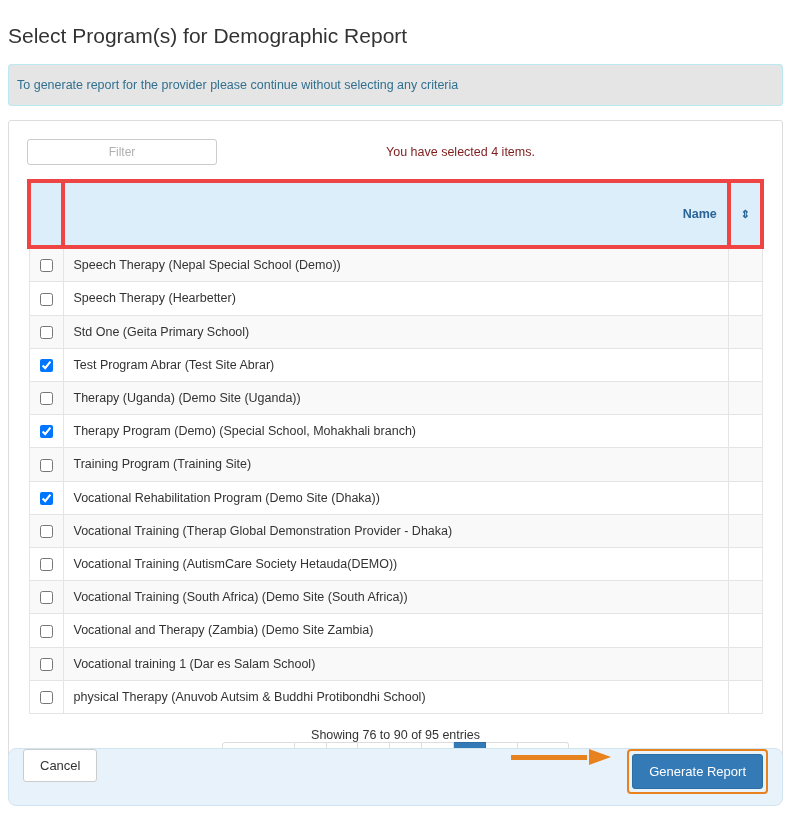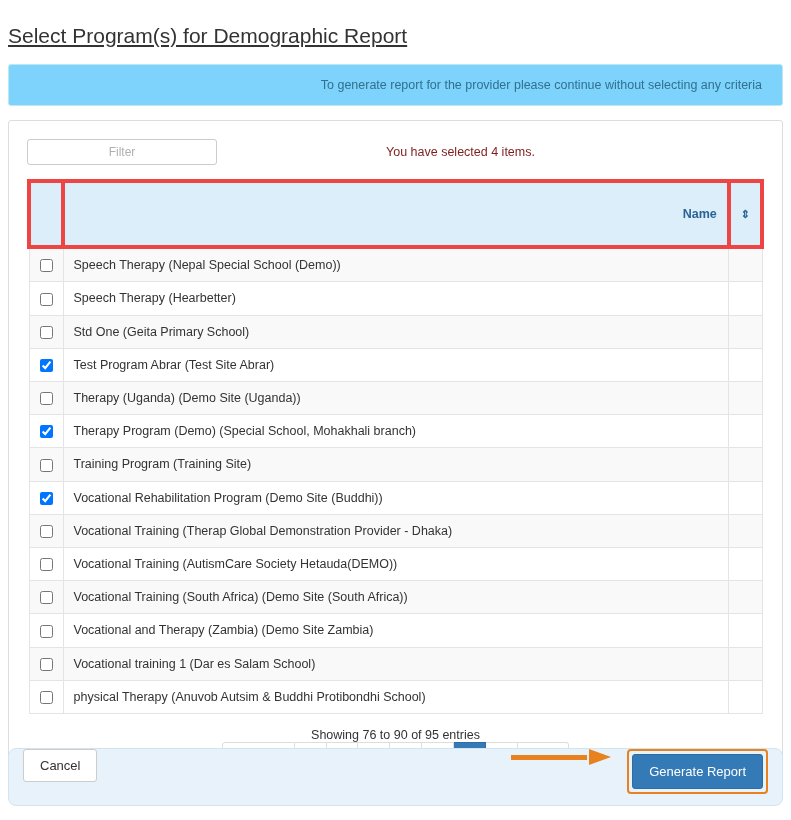--- a/index.html
+++ b/index.html
@@ -15,31 +15,30 @@
     width: 791px;
     height: 820px;
     overflow: hidden;
   }
   .page-title {
     font-size: 21px;
     color: #333333;
     padding: 8px 0 0 8px;
     font-weight: normal;
     line-height: 28px;
-    text-decoration: underline;
   }
   .info-banner {
     margin: 14px 8px 0 8px;
-    background: #7dd3fc;
+    background: #e5e5e5;
     border: 1px solid #bce8f1;
     border-radius: 3px;
     color: #31708f;
     font-size: 12.5px;
-    text-align: right;
-    padding: 13px 20px;
+    text-align: left;
+    padding: 13px 8px;
   }
   .panel {
     margin: 14px 8px 0 8px;
     border: 1px solid #dddddd;
     border-radius: 3px;
     background: #ffffff;
     padding: 16px 18px 12px 18px;
   }
   .toolbar {
     display: flex;
@@ -267,21 +266,21 @@
           <td>Therapy Program (Demo) (Special School, Mohakhali branch)</td>
           <td></td>
         </tr>
         <tr>
           <td class="cell-check"><input type="checkbox" style=""></td>
           <td>Training Program (Training Site)</td>
           <td></td>
         </tr>
         <tr>
           <td class="cell-check"><input type="checkbox" checked="" style=""></td>
-          <td>Vocational Rehabilitation Program (Demo Site (Buddhi))</td>
+          <td>Vocational Rehabilitation Program (Demo Site (Dhaka))</td>
           <td></td>
         </tr>
         <tr>
           <td class="cell-check"><input type="checkbox" style=""></td>
           <td>Vocational Training (Therap Global Demonstration Provider - Dhaka)</td>
           <td></td>
         </tr>
         <tr>
           <td class="cell-check"><input type="checkbox" style=""></td>
           <td>Vocational Training (AutismCare Society Hetauda(DEMO))</td>

